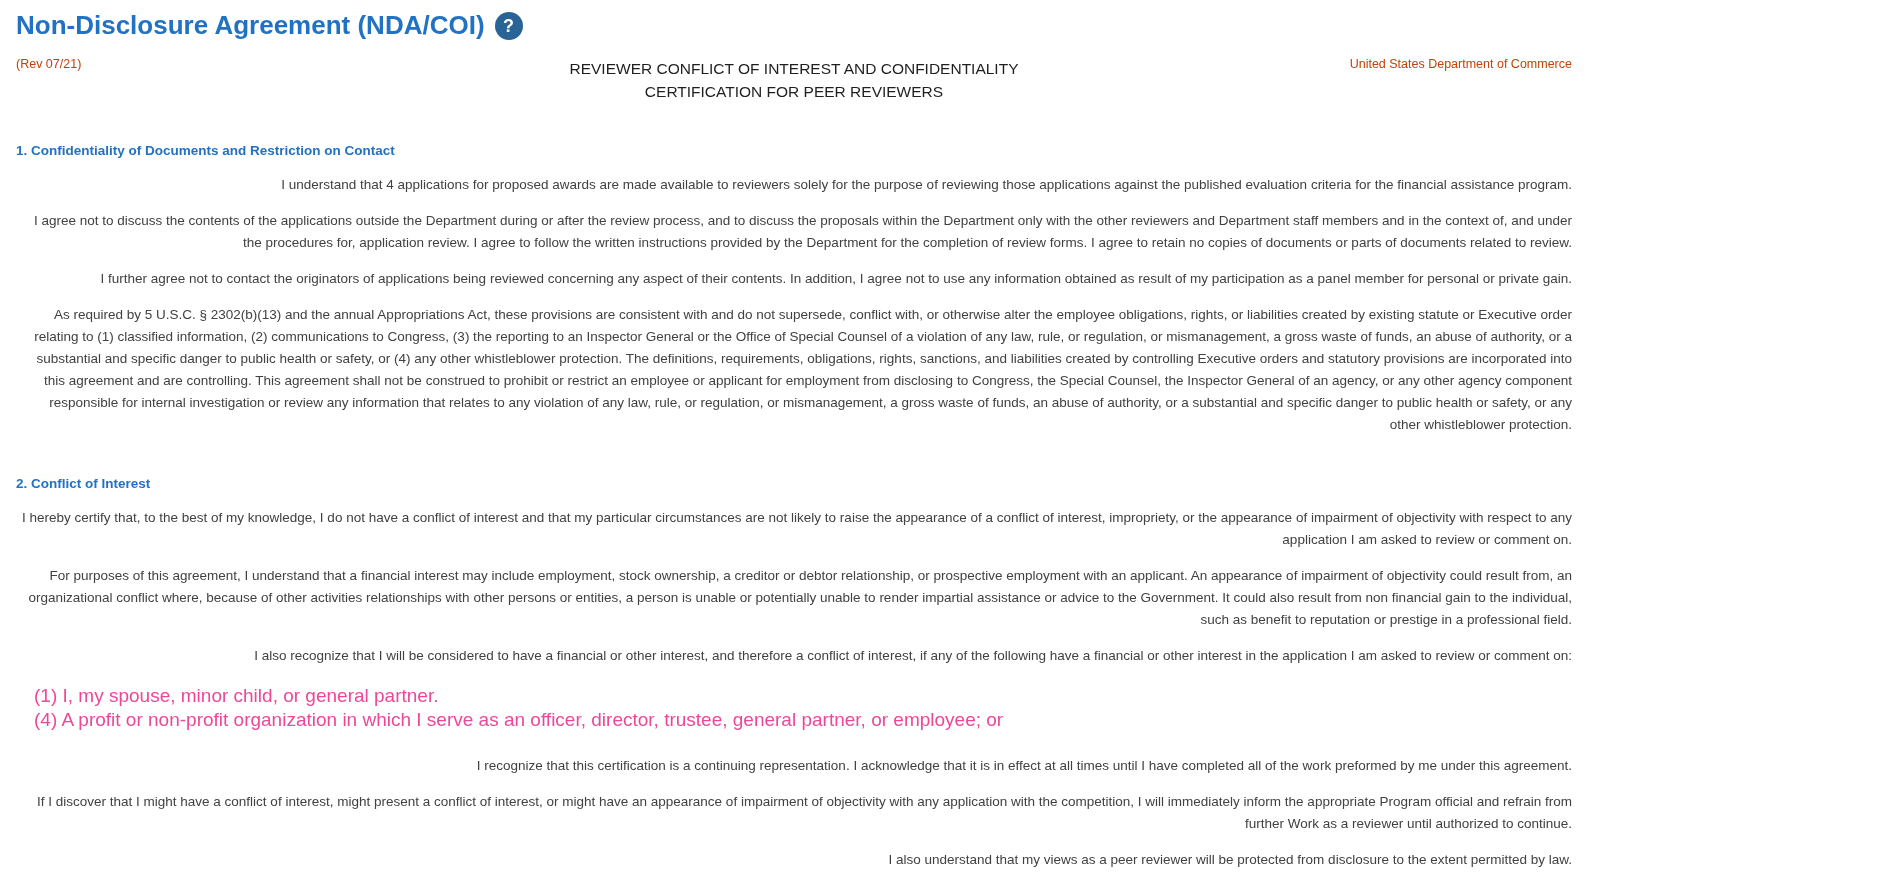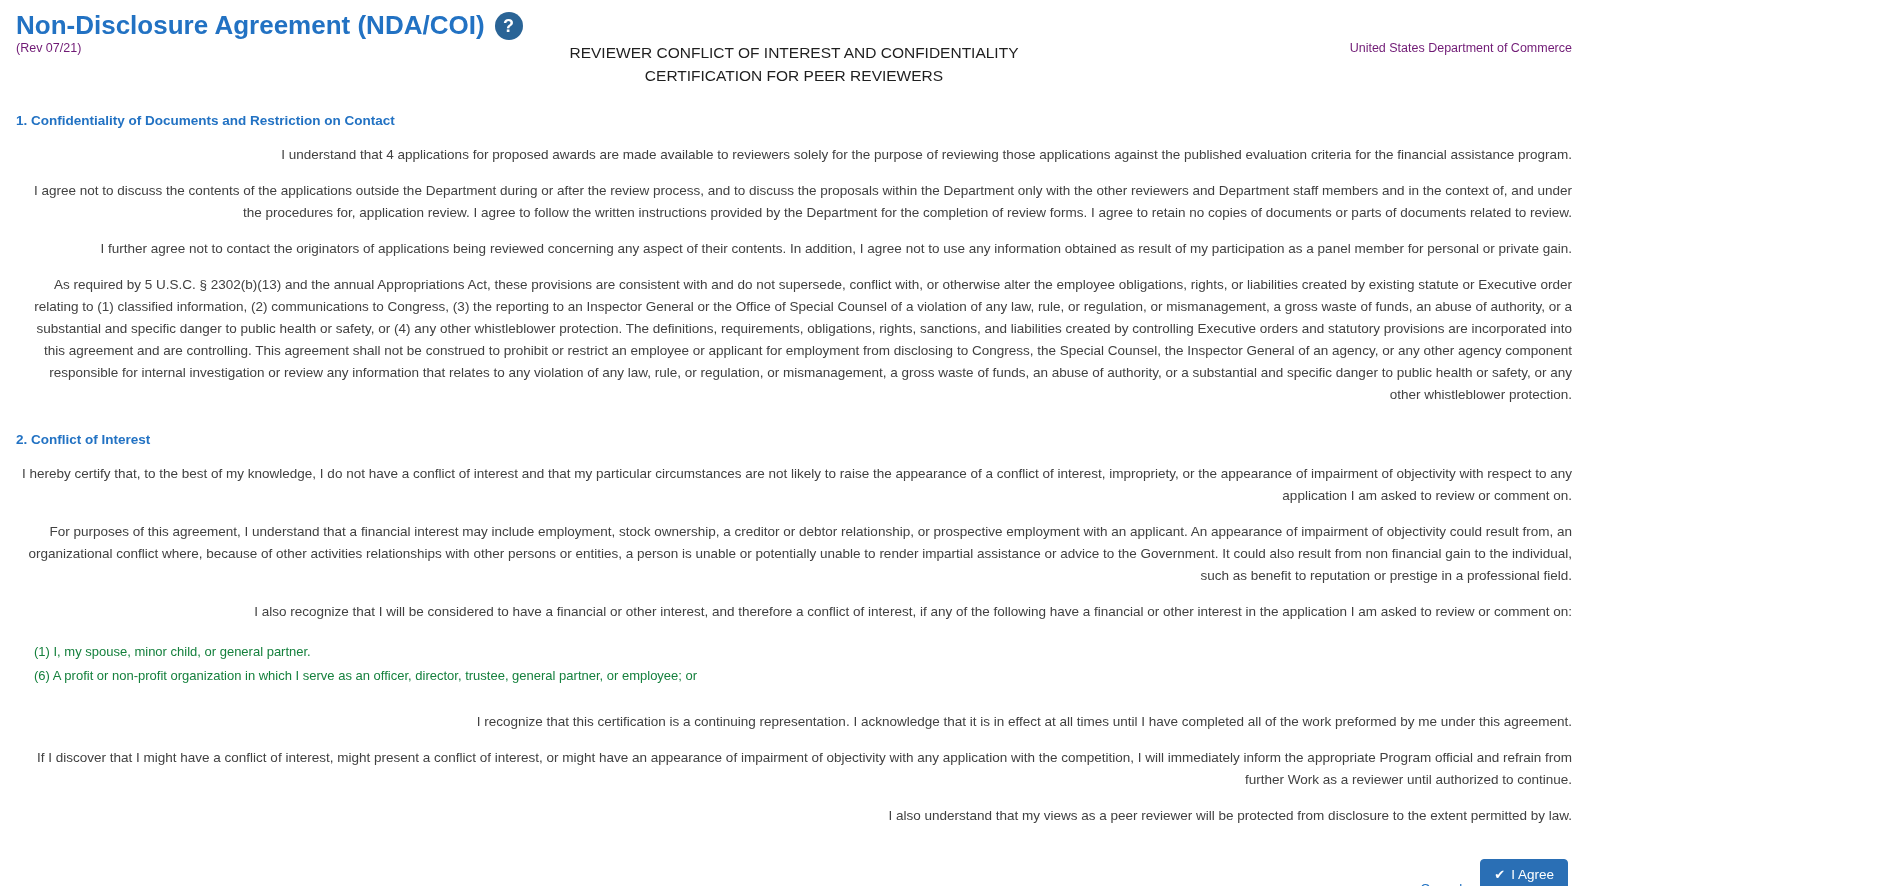--- a/index.html
+++ b/index.html
@@ -37,55 +37,55 @@
     display: inline-flex;
     align-items: center;
     justify-content: center;
     cursor: pointer;
     line-height: 1;
   }
   .meta-row {
     display: flex;
     justify-content: space-between;
     align-items: flex-start;
-    margin-top: 0;
+    margin-top: 16px;
     font-size: 12.5px;
-    color: #701a75;
+    color: #c2410c;
   }
   .doc-heading {
     text-align: center;
     font-size: 15.5px;
     font-weight: normal;
     color: #1f1f1f;
     line-height: 23px;
     margin-top: -14px; 
   }
   .section-heading {
     color: #2272c3;
     font-size: 13.5px;
     font-weight: bold;
-    margin-top: 26px;
+    margin-top: 40px;
     margin-bottom: 16px;
   }
   .body-text p {
     font-size: 13.5px;
     line-height: 22px;
     color: #414141;
     margin-bottom: 14px;
     text-align: right;
   }
   .numbered-list {
     list-style: none;
     padding-left: 18px;
     margin: 18px 0 24px 0;
   }
   .numbered-list li {
-    font-size: 13px;
+    font-size: 19px;
     line-height: 22px;
-    color: #15803d;
+    color: #ec4899;
     margin-bottom: 2px;
   }
   .footer-actions {
     display: flex;
     justify-content: flex-end;
     align-items: center;
     gap: 18px;
     margin-top: 26px;
     padding-right: 4px;
   }
@@ -139,21 +139,21 @@
     <p>I further agree not to contact the originators of applications being reviewed concerning any aspect of their contents. In addition, I agree not to use any information obtained as result of my participation as a panel member for personal or private gain.</p>
     <p>As required by 5 U.S.C. § 2302(b)(13) and the annual Appropriations Act, these provisions are consistent with and do not supersede, conflict with, or otherwise alter the employee obligations, rights, or liabilities created by existing statute or Executive order relating to (1) classified information, (2) communications to Congress, (3) the reporting to an Inspector General or the Office of Special Counsel of a violation of any law, rule, or regulation, or mismanagement, a gross waste of funds, an abuse of authority, or a substantial and specific danger to public health or safety, or (4) any other whistleblower protection. The definitions, requirements, obligations, rights, sanctions, and liabilities created by controlling Executive orders and statutory provisions are incorporated into this agreement and are controlling. This agreement shall not be construed to prohibit or restrict an employee or applicant for employment from disclosing to Congress, the Special Counsel, the Inspector General of an agency, or any other agency component responsible for internal investigation or review any information that relates to any violation of any law, rule, or regulation, or mismanagement, a gross waste of funds, an abuse of authority, or a substantial and specific danger to public health or safety, or any other whistleblower protection.</p>
 
     <div class="section-heading">2. Conflict of Interest</div>
     <p>I hereby certify that, to the best of my knowledge, I do not have a conflict of interest and that my particular circumstances are not likely to raise the appearance of a conflict of interest, impropriety, or the appearance of impairment of objectivity with respect to any application I am asked to review or comment on.</p>
     <p>For purposes of this agreement, I understand that a financial interest may include employment, stock ownership, a creditor or debtor relationship, or prospective employment with an applicant. An appearance of impairment of objectivity could result from, an organizational conflict where, because of other activities relationships with other persons or entities, a person is unable or potentially unable to render impartial assistance or advice to the Government. It could also result from non financial gain to the individual, such as benefit to reputation or prestige in a professional field.</p>
     <p>I also recognize that I will be considered to have a financial or other interest, and therefore a conflict of interest, if any of the following have a financial or other interest in the application I am asked to review or comment on:</p>
 
     <ul class="numbered-list">
       <li>(1) I, my spouse, minor child, or general partner.</li>
-      <li>(6) A profit or non-profit organization in which I serve as an officer, director, trustee, general partner, or employee; or</li>
+      <li>(4) A profit or non-profit organization in which I serve as an officer, director, trustee, general partner, or employee; or</li>
     </ul>
 
     <p>I recognize that this certification is a continuing representation. I acknowledge that it is in effect at all times until I have completed all of the work preformed by me under this agreement.</p>
     <p>If I discover that I might have a conflict of interest, might present a conflict of interest, or might have an appearance of impairment of objectivity with any application with the competition, I will immediately inform the appropriate Program official and refrain from further Work as a reviewer until authorized to continue.</p>
     <p>I also understand that my views as a peer reviewer will be protected from disclosure to the extent permitted by law.</p>
 
   </div>
 
   <div class="footer-actions">
     <a class="cancel-link">Cancel</a>

